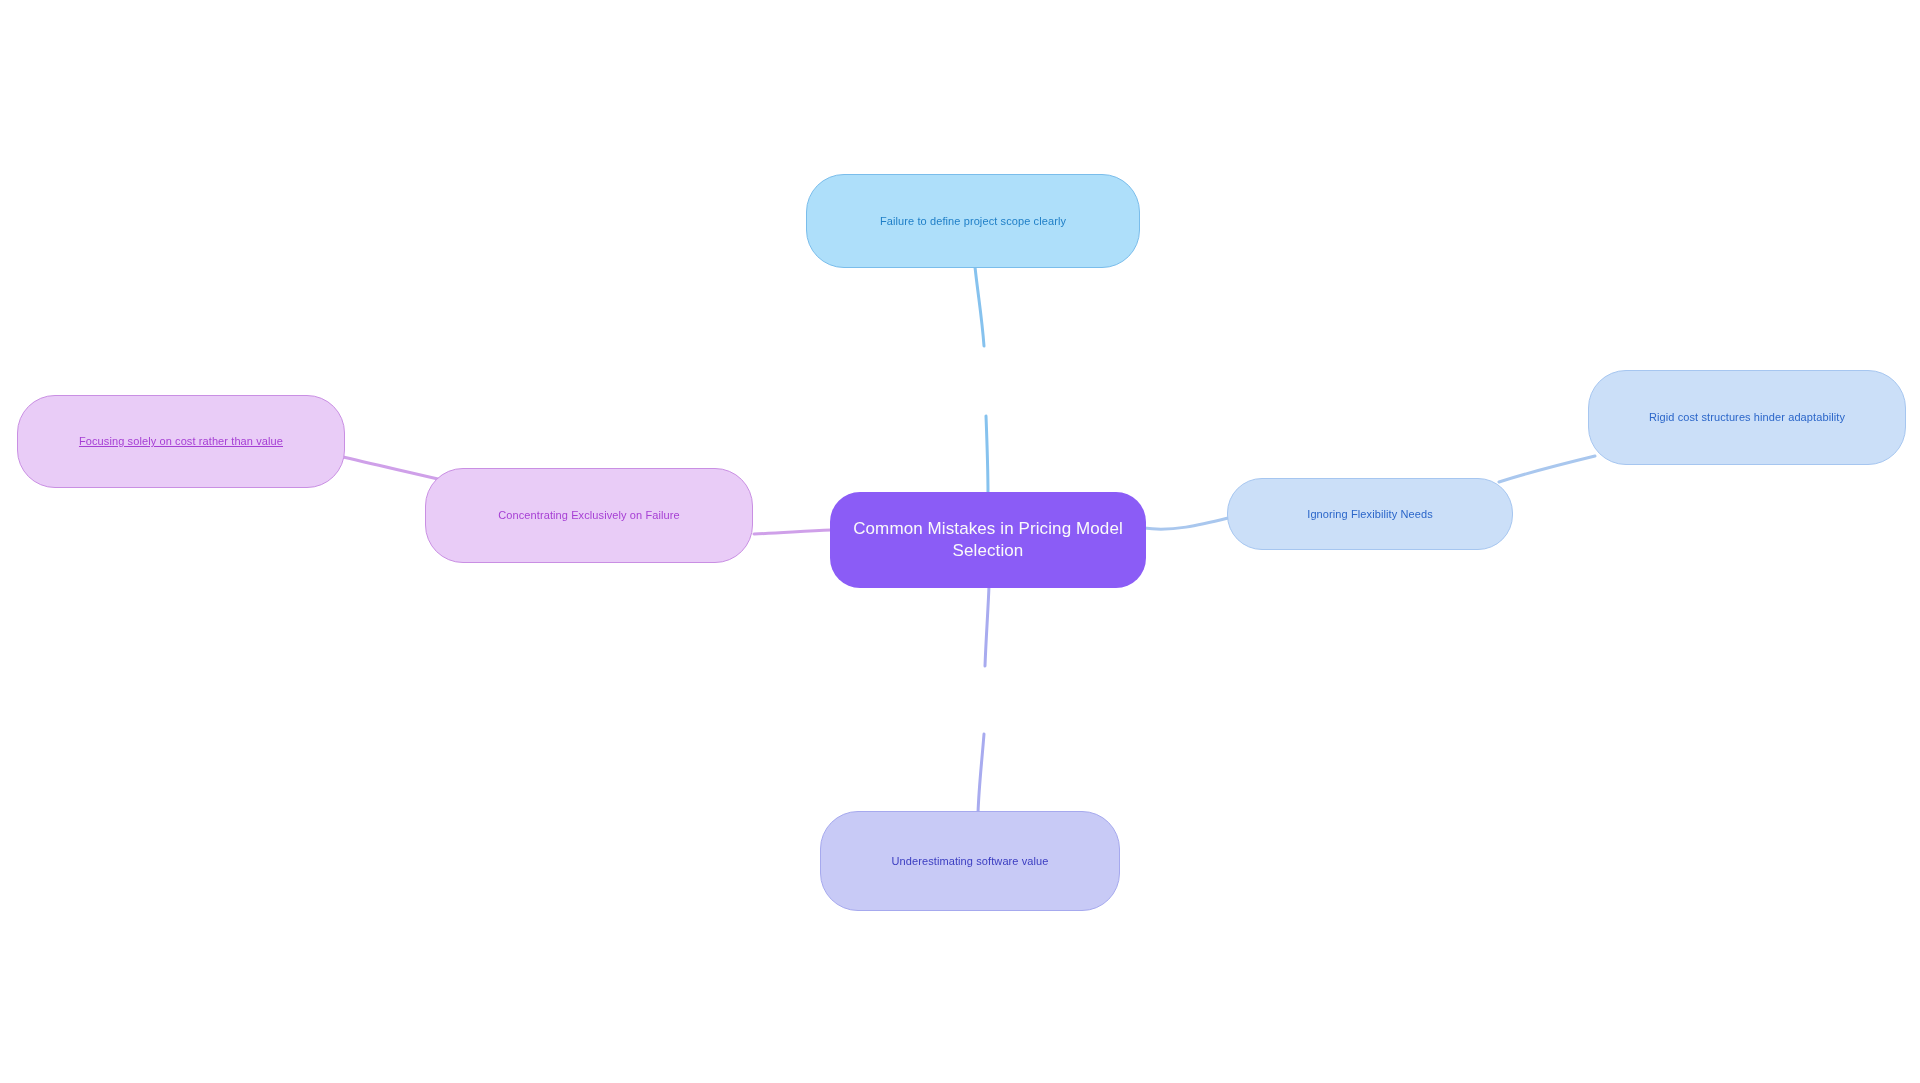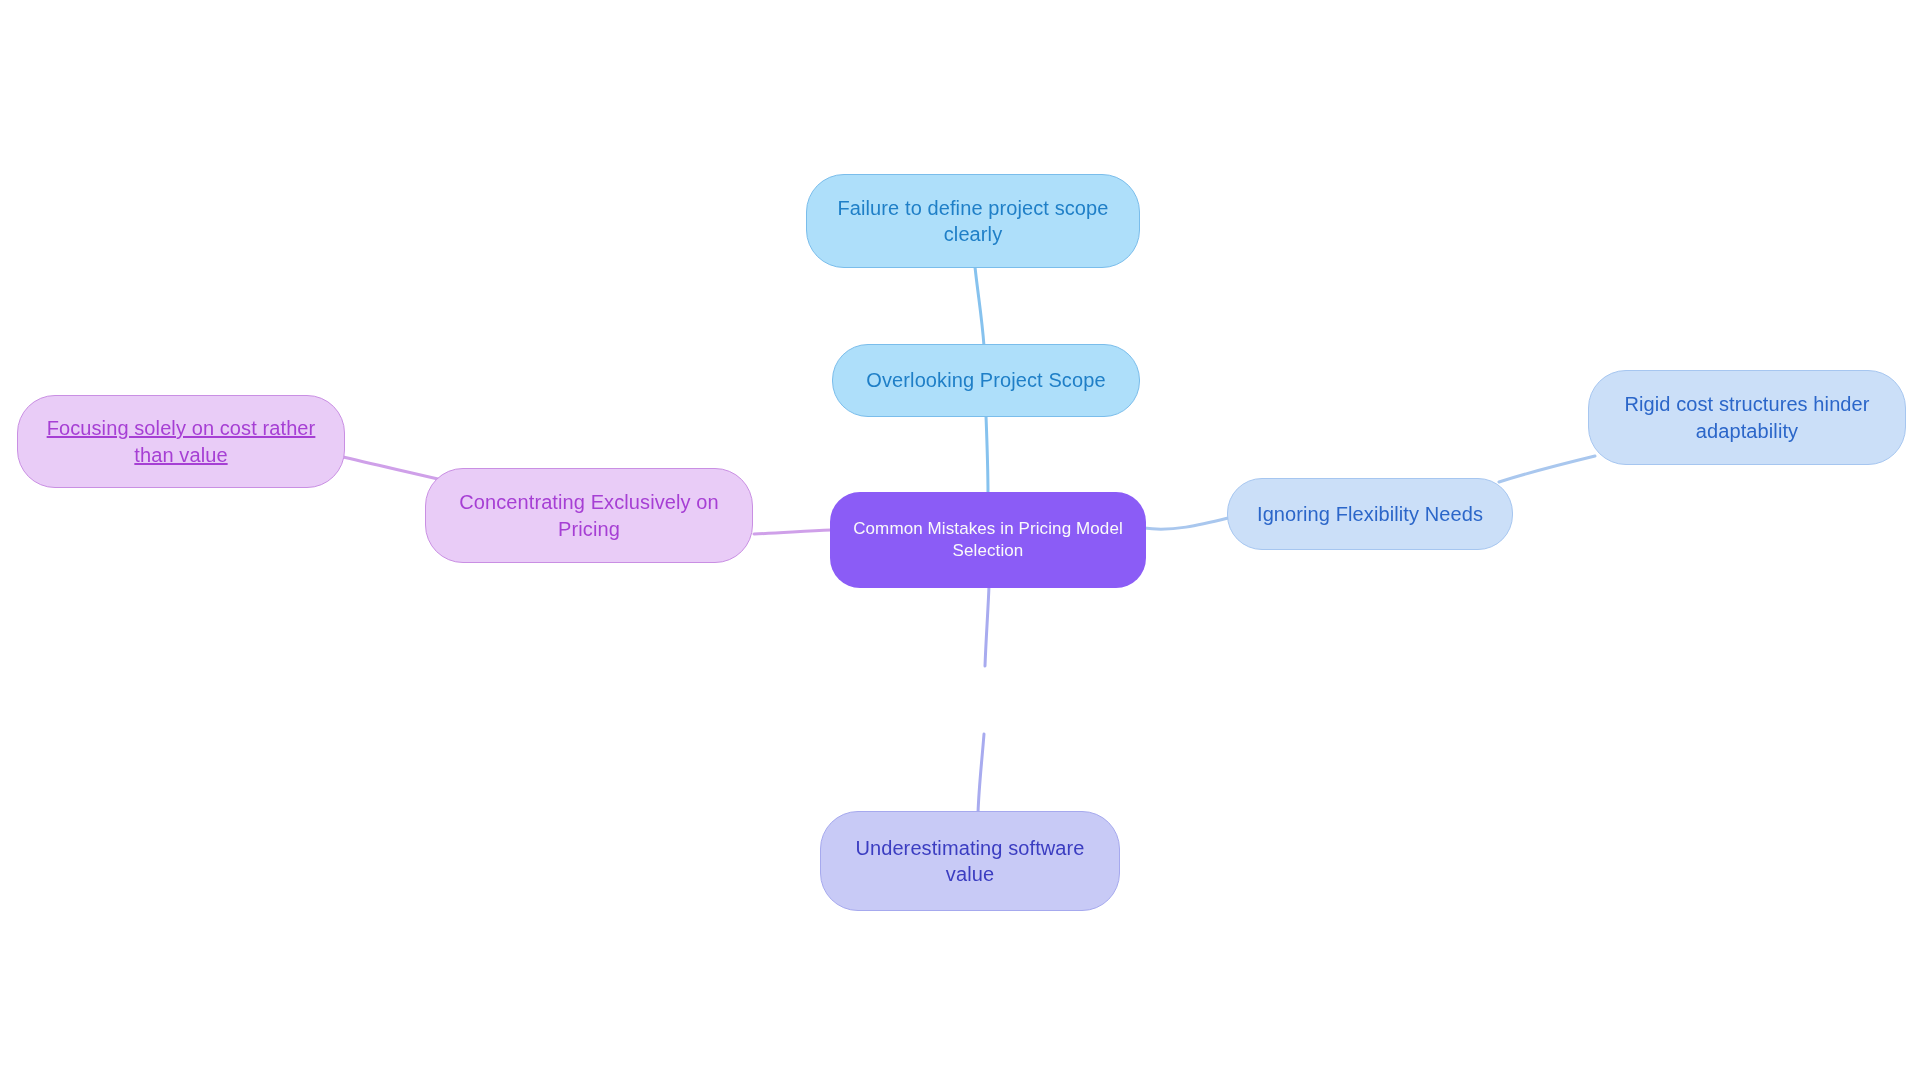--- a/index.html
+++ b/index.html
@@ -18,21 +18,21 @@
     position: absolute; left: 0; top: 0;
     width: 1920px; height: 1083px;
     pointer-events: none;
   }
   .node {
     position: absolute;
     display: flex;
     align-items: center;
     justify-content: center;
     text-align: center;
-    font-size: 20px;
+    font-size: 11px;
     line-height: 1.32;
     font-weight: 500;
     letter-spacing: 0.1px;
     padding: 8px 22px;
     cursor: default;
   }
   
   .node-root {
     left: 830px; top: 492px; width: 316px; height: 96px;
     background: #8b5cf6;
@@ -85,33 +85,30 @@
     <path d="M 1499 482 C 1530 472 1562 464 1595 456" stroke="#A9C7EE" stroke-width="3" stroke-linecap="round"></path>
     <path d="M 754 534 C 780 533 805 531 831 530" stroke="#CFA0E9" stroke-width="3" stroke-linecap="round"></path>
     <path d="M 339 456 C 372 464 404 471 438 479" stroke="#CFA0E9" stroke-width="3" stroke-linecap="round"></path>
     <path d="M 989 586 C 988 612 986 638 985 666" stroke="#A8ABEF" stroke-width="3" stroke-linecap="round"></path>
     <path d="M 984 734 C 982 760 979 785 978 813" stroke="#A8ABEF" stroke-width="3" stroke-linecap="round"></path>
   </svg>
 
   <div class="node branch-top-fill node-top-leaf">
     <span>Failure to define project scope clearly</span>
   </div>
-  <div class="node branch-top-fill node-top-topic">
-    <span>Overlooking Project Scope</span>
-  </div>
 
   <div class="node branch-right-fill node-right-topic">
     <span>Ignoring Flexibility Needs</span>
   </div>
   <div class="node branch-right-fill node-right-leaf">
     <span>Rigid cost structures hinder adaptability</span>
   </div>
 
   <div class="node branch-left-fill node-left-topic">
-    <span>Concentrating Exclusively on Pricing</span>
+    <span>Concentrating Exclusively on Failure</span>
   </div>
   <div class="node branch-left-fill node-left-leaf">
     <span>Focusing solely on cost rather than value</span>
   </div>
 
   <div class="node branch-bottom-fill node-bottom-leaf">
     <span>Underestimating software value</span>
   </div>
 
   <div class="node node-root">

